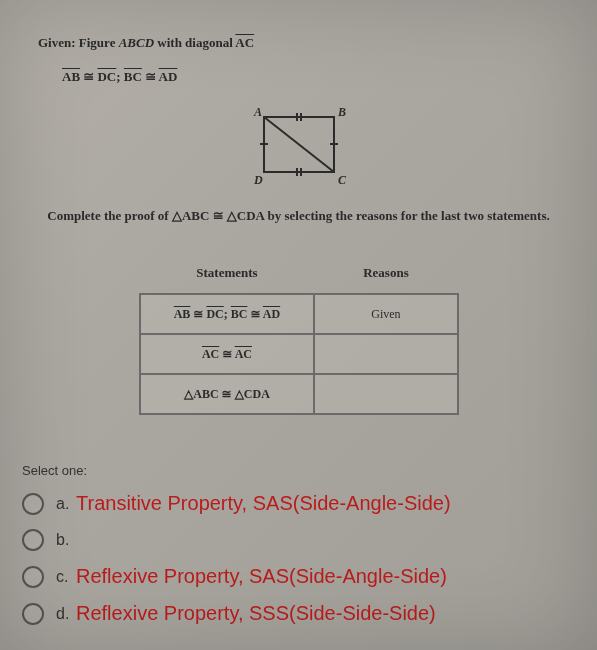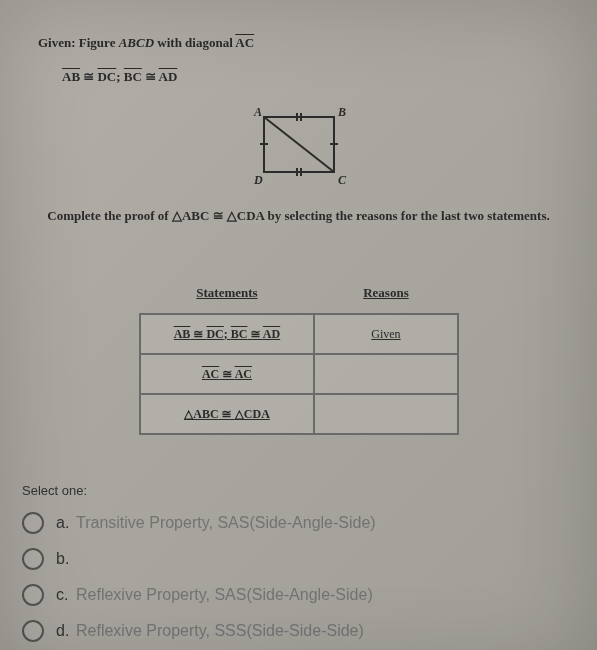--- a/index.html
+++ b/index.html
@@ -26,23 +26,22 @@
     margin: 10px auto 6px auto;
     width: 130px;
   }
   .prompt {
     font-size: 13px;
     font-weight: bold;
     margin-top: 12px;
     text-align: center;
   }
   .proof-table-wrap {
-    margin: 57px auto 0 auto;
+    margin: 37px auto 0 auto;
     width: 320px;
-    text-decoration: underline;
   }
   table.proof {
     border-collapse: collapse;
     width: 100%;
   }
   table.proof th {
     font-weight: bold;
     font-size: 13px;
     padding: 4px 0 12px 0;
     text-align: center;
@@ -82,22 +81,22 @@
     margin-right: 12px;
     flex-shrink: 0;
     background: rgba(200,196,189,0.2);
   }
   .opt .letter {
     width: 20px;
     font-size: 16px;
     color: #333;
   }
   .opt .text {
-    font-size: 16px;
-    color: #737373;
+    font-size: 20px;
+    color: #b91c1c;
   }
   
   body::after{
     content:"";
     position:absolute;
     inset:0;
     pointer-events:none;
     box-shadow: inset 0 0 90px rgba(0,0,0,0.18);
   }
 </style>

